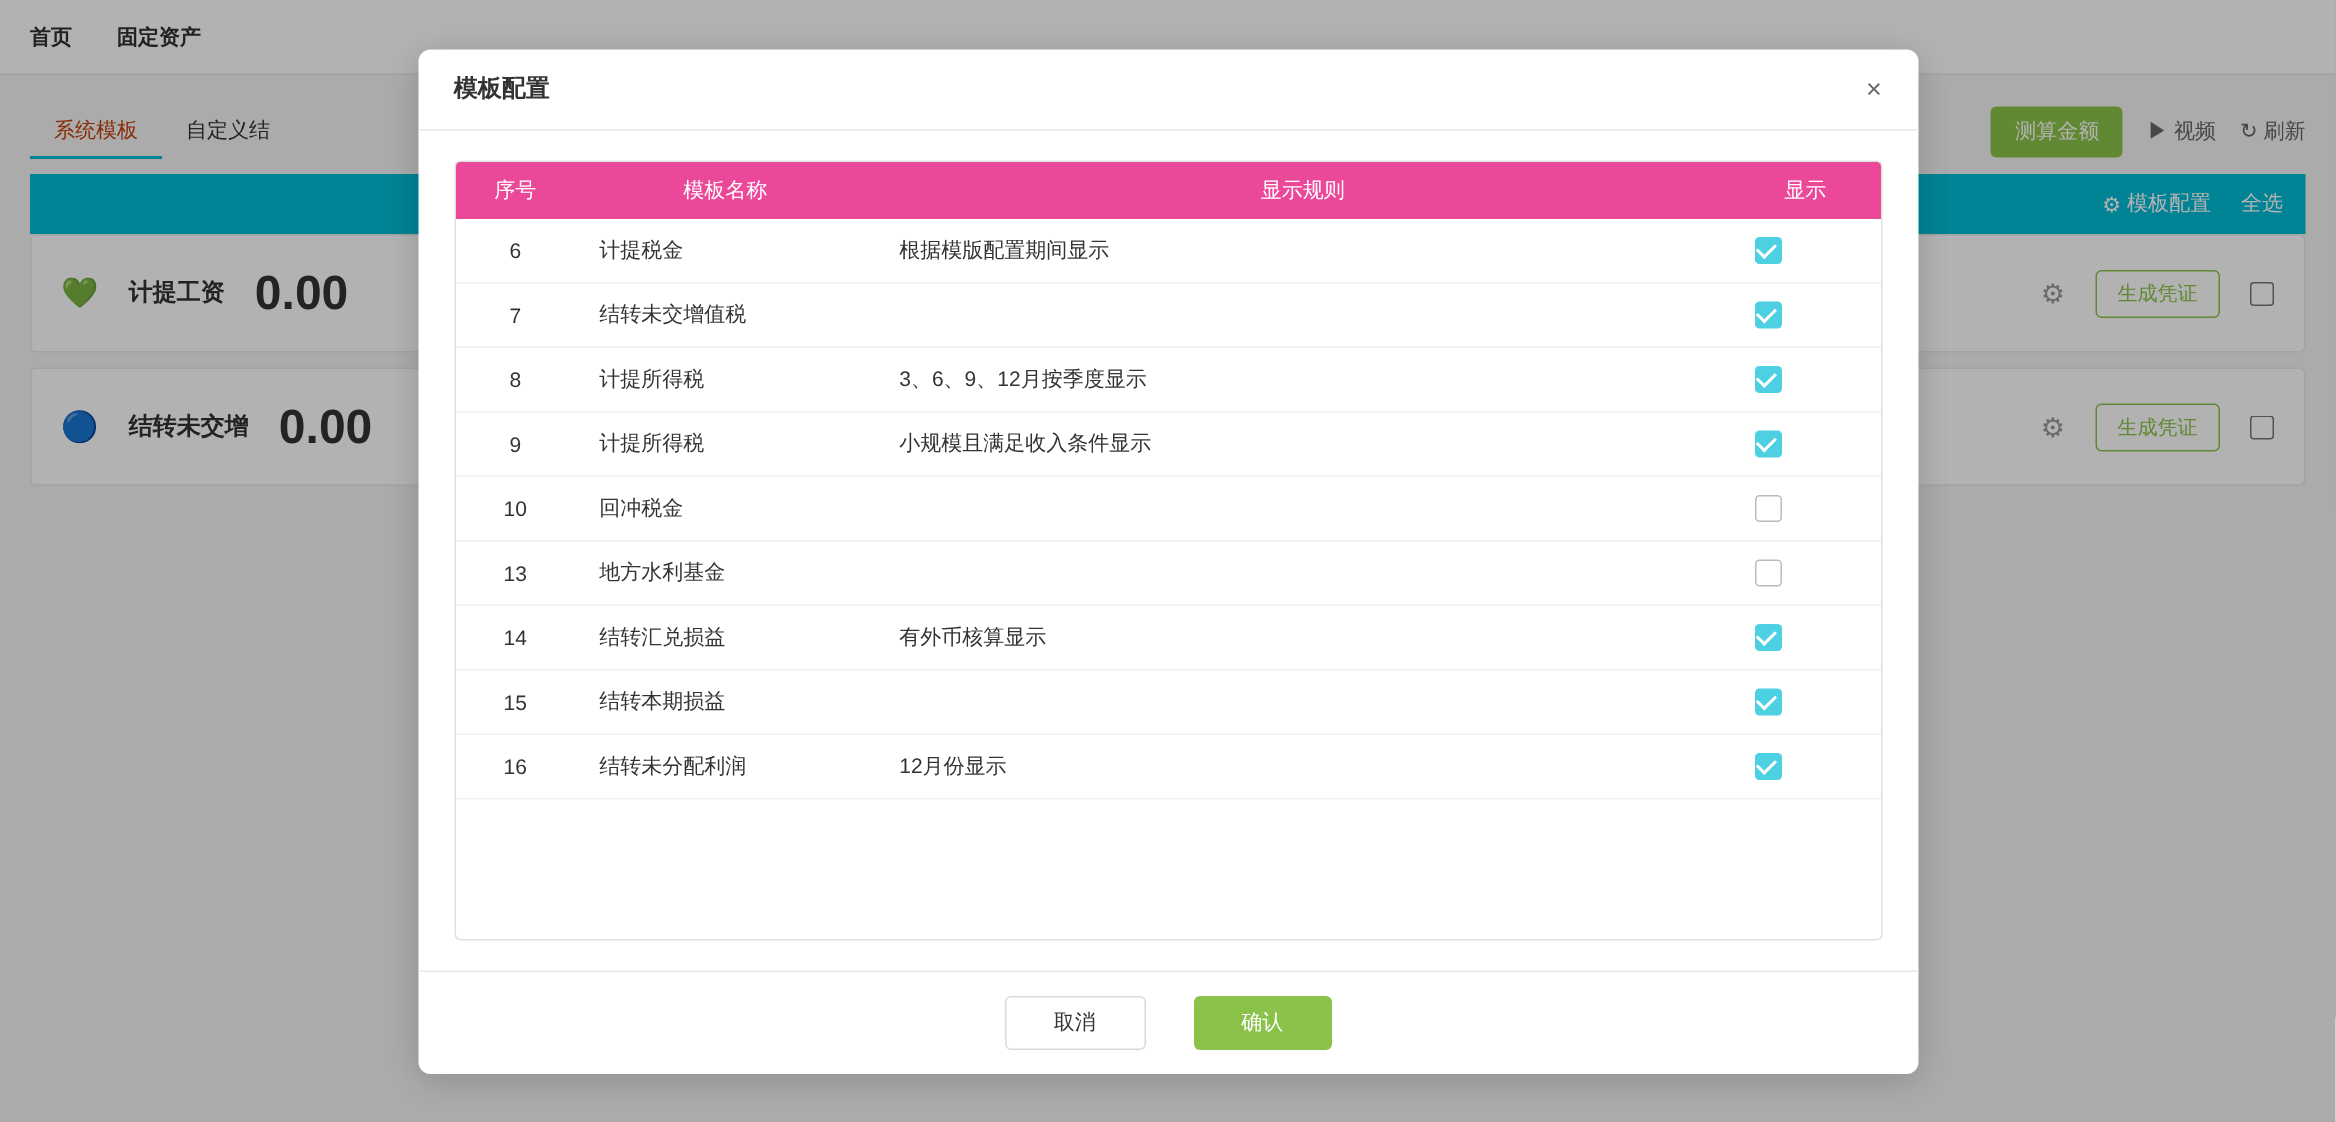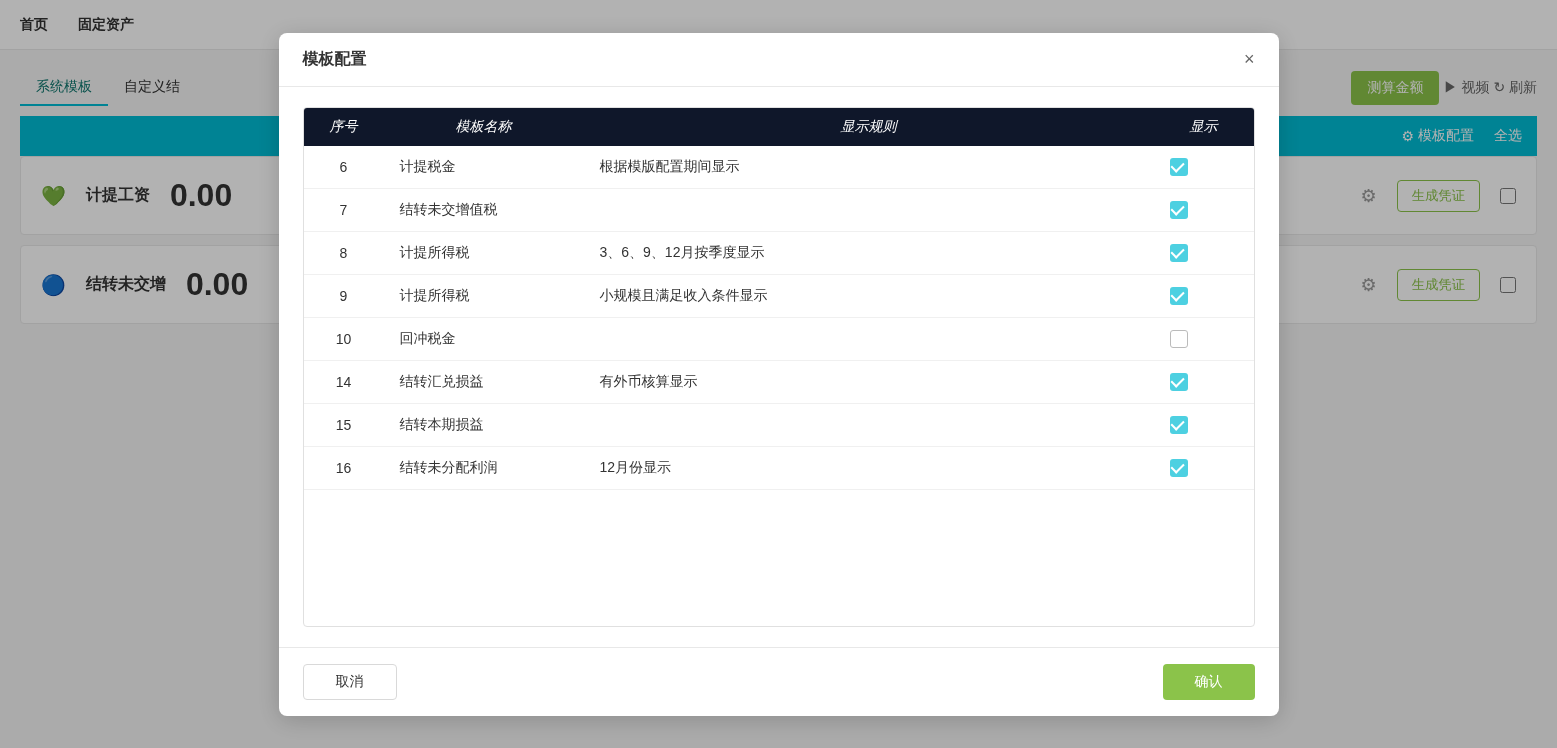--- a/index.html
+++ b/index.html
@@ -51,29 +51,29 @@
     }
 
     .tab-btn {
       padding: 8px 16px;
       cursor: pointer;
       border-bottom: 2px solid transparent;
       color: #333;
     }
 
     .tab-btn.active {
-      color: #0f766e;
+      color: #c2410c;
       border-bottom: 2px solid #00bcd4;
     }
 
     .toolbar-right {
       margin-left: auto;
       display: flex;
       align-items: center;
-      gap: 4px;
+      gap: 16px;
     }
 
     .btn-calc {
       background: #8bc34a;
       color: #fff;
       border: none;
       padding: 8px 16px;
       border-radius: 4px;
       cursor: pointer;
       font-size: 14px;
@@ -199,22 +199,21 @@
       height: 520px;
       overflow-y: auto;
     }
 
     .data-table {
       width: 100%;
       border-collapse: collapse;
     }
 
     .data-table thead tr {
-      background: #0f172a;
-      font-style: italic;
+      background: #ec4899;
     }
 
     .data-table thead th {
       color: #fff;
       padding: 10px 16px;
       text-align: center;
       font-weight: normal;
       font-size: 14px;
       border: none;
     }
@@ -263,21 +262,21 @@
       width: 18px;
       height: 18px;
       background: #fff;
       border: 1px solid #bbb;
       border-radius: 3px;
       cursor: pointer;
     }
 
     .modal-footer {
       display: flex;
-      justify-content: space-between;
+      justify-content: center;
       gap: 32px;
       padding: 16px 24px;
       border-top: 1px solid #e8e8e8;
     }
 
     .btn-cancel {
       background: #fff;
       border: 1px solid #d9d9d9;
       color: #333;
       padding: 8px 32px;
@@ -423,20 +422,28 @@
               </tr>
               <tr>
                 <td>10</td>
                 <td>回冲税金</td>
                 <td></td>
                 <td style="text-align: center;">
                   <div class="cb-unchecked"></div>
                 </td>
               </tr>
               <tr>
+                <td>13</td>
+                <td>地方水利基金</td>
+                <td></td>
+                <td style="text-align: center;">
+                  <div class="cb-unchecked"></div>
+                </td>
+              </tr>
+              <tr>
                 <td>14</td>
                 <td>结转汇兑损益</td>
                 <td>有外币核算显示</td>
                 <td style="text-align: center;">
                   <div class="cb-checked"></div>
                 </td>
               </tr>
               <tr>
                 <td>15</td>
                 <td>结转本期损益</td>

